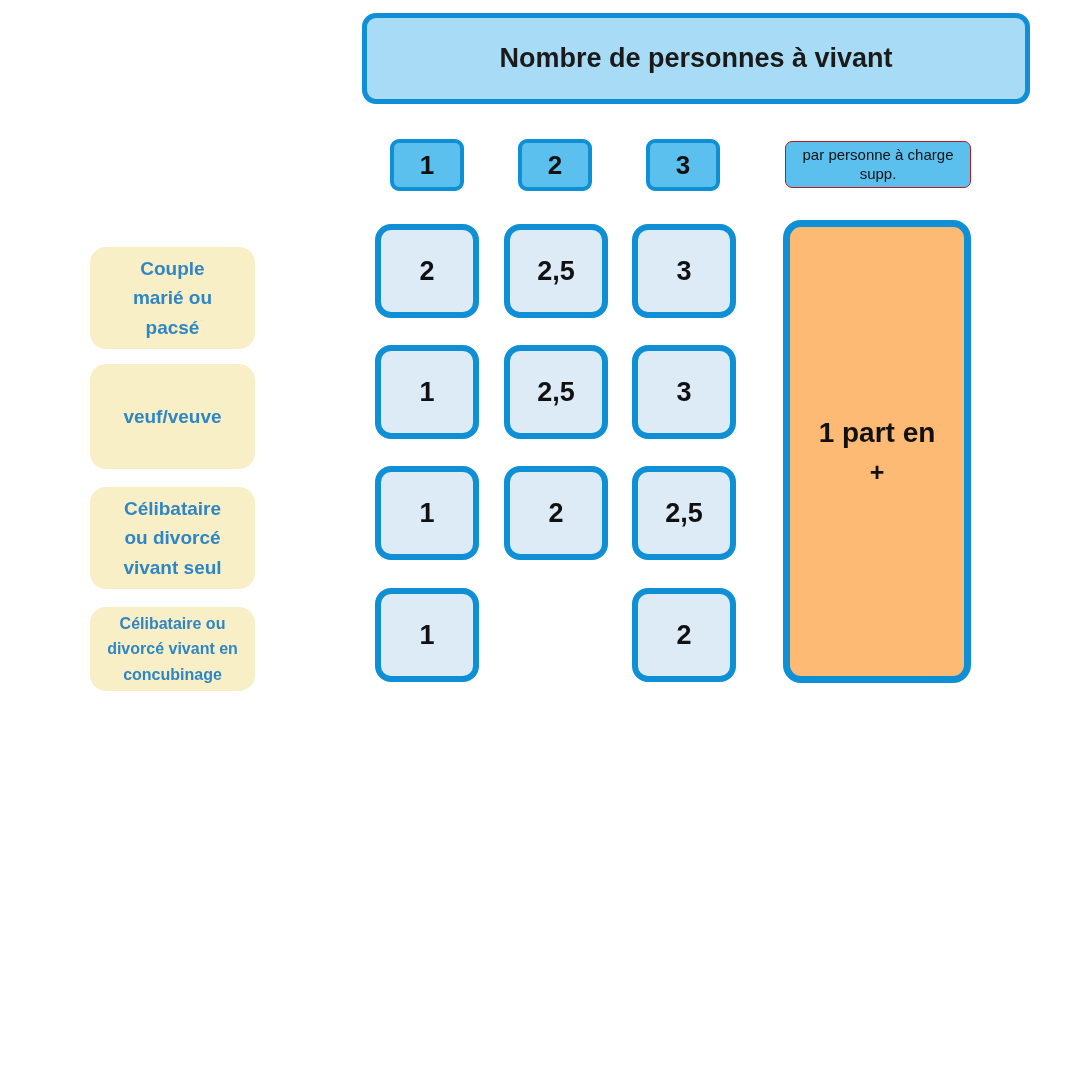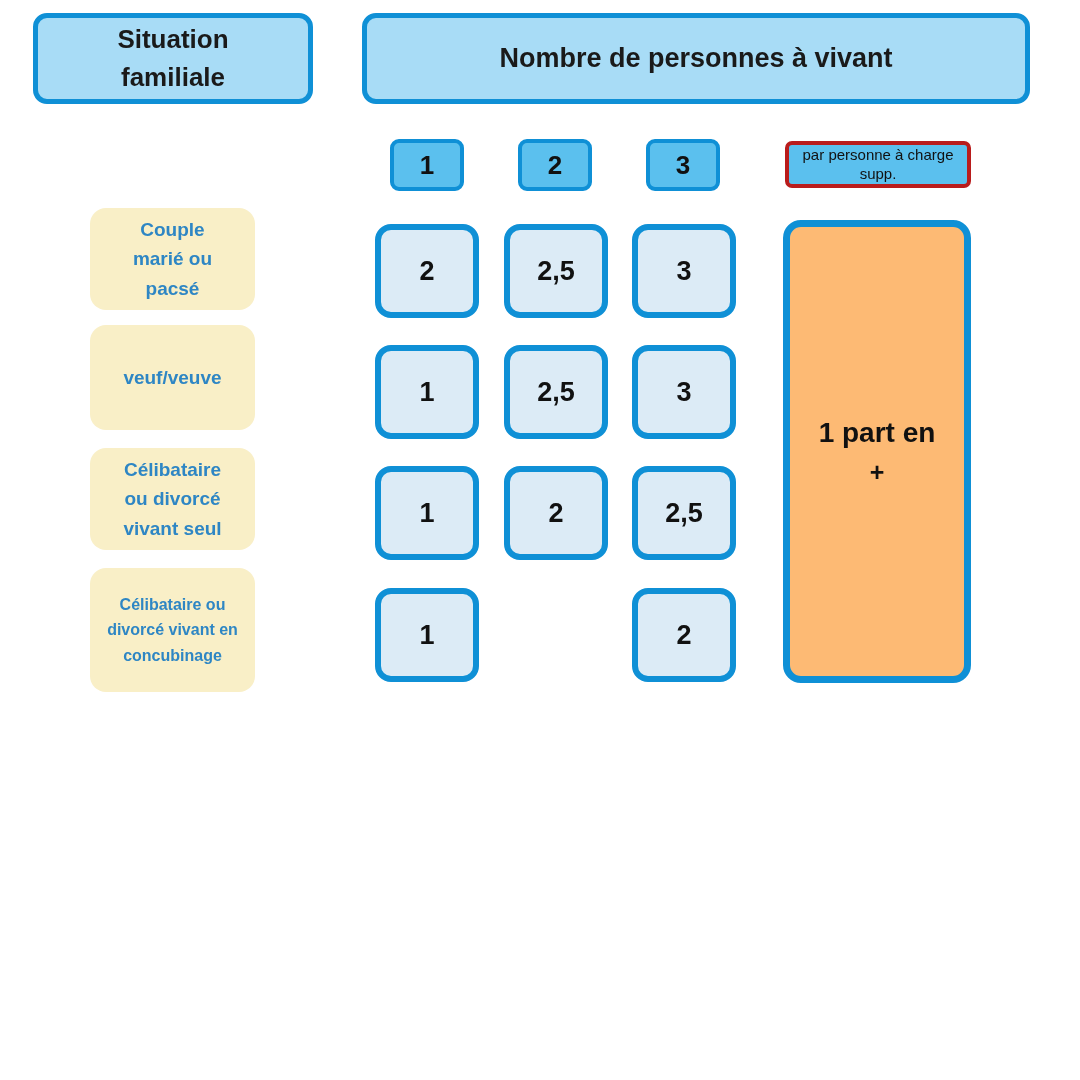--- a/index.html
+++ b/index.html
@@ -11,28 +11,28 @@
   
   .hdr { background: #a8dcf6; border: 5px solid #0f90d6; border-radius: 14px; color: #1a1a1a; font-weight: bold; }
   .hdr-situation { left: 33px; top: 13px; width: 280px; height: 91px; font-size: 26px; line-height: 1.45; padding: 0 48px; }
   .hdr-nombre { left: 362px; top: 13px; width: 668px; height: 91px; font-size: 27px; }
 
   
   .colhdr { background: #5bc0ee; border: 4px solid #0f90d6; border-radius: 9px; color: #111; font-weight: bold; font-size: 26px; top: 139px; width: 74px; height: 52px; }
   .colhdr.c1 { left: 390px; }
   .colhdr.c2 { left: 518px; }
   .colhdr.c3 { left: 646px; }
-  .colhdr-extra { background: #5bc0ee; border: 4px solid #b91c1c; border-radius: 7px; color: #111; font-weight: normal; font-size: 15px; line-height: 1.25; left: 785px; top: 141px; width: 186px; height: 47px; padding: 0 6px; }
+  .colhdr-extra { background: #5bc0ee; border: 1px solid #b91c1c; border-radius: 7px; color: #111; font-weight: normal; font-size: 15px; line-height: 1.25; left: 785px; top: 141px; width: 186px; height: 47px; padding: 0 6px; }
 
   
-  .rowlabel { background: #f9efc7; border-radius: 16px; color: #2e86c4; font-weight: bold; left: 90px; width: 165px; font-size: 19px; line-height: 1.55; padding: 0 26px; }
+  .rowlabel { background: #f9efc7; border-radius: 16px; color: #2e86c4; font-weight: bold; left: 90px; width: 165px; font-size: 19px; line-height: 1.55; padding: 0 26px; margin-top: 39px; }
   .rowlabel.r1 { top: 208px; height: 102px; }
   .rowlabel.r2 { top: 325px; height: 105px; }
   .rowlabel.r3 { top: 448px; height: 102px; }
-  .rowlabel.r4 { top: 568px; height: 124px; font-size: 16px; line-height: 1.6; padding: 0 10px; }
+  .rowlabel.r4 { top: 568px; height: 84px; font-size: 16px; line-height: 1.6; padding: 0 10px; }
 
   
   .cell { background: #dcebf6; border: 6px solid #0f90d6; border-radius: 16px; color: #111; font-weight: bold; font-size: 27px; width: 104px; height: 94px; }
   .cell.c1 { left: 375px; }
   .cell.c2 { left: 504px; }
   .cell.c3 { left: 632px; }
   .cell.r1 { top: 224px; }
   .cell.r2 { top: 345px; }
   .cell.r3 { top: 466px; }
   .cell.r4 { top: 588px; }
@@ -40,21 +40,20 @@
   
   .bigbox { background: #fdba74; border: 7px solid #0f90d6; border-radius: 18px; left: 783px; top: 220px; width: 188px; height: 463px; flex-direction: column; color: #111; font-weight: bold; }
   .bigbox .line1 { font-size: 28px; }
   .bigbox .line2 { font-size: 25px; margin-top: 9px; }
 </style>
 </head>
 <body>
 
 <div id="canvas">
 
-  <div class="box hdr hdr-situation">Situation familiale</div>
   <div class="box hdr hdr-nombre">Nombre de personnes à vivant</div>
 
   <div class="box colhdr c1">1</div>
   <div class="box colhdr c2">2</div>
   <div class="box colhdr c3">3</div>
   <div class="box colhdr-extra">par personne à charge supp.</div>
 
   <div class="box rowlabel r1">Couple marié ou pacsé</div>
   <div class="box rowlabel r3">Célibataire ou divorcé vivant seul</div>
   <div class="box rowlabel r2">veuf/veuve</div>

